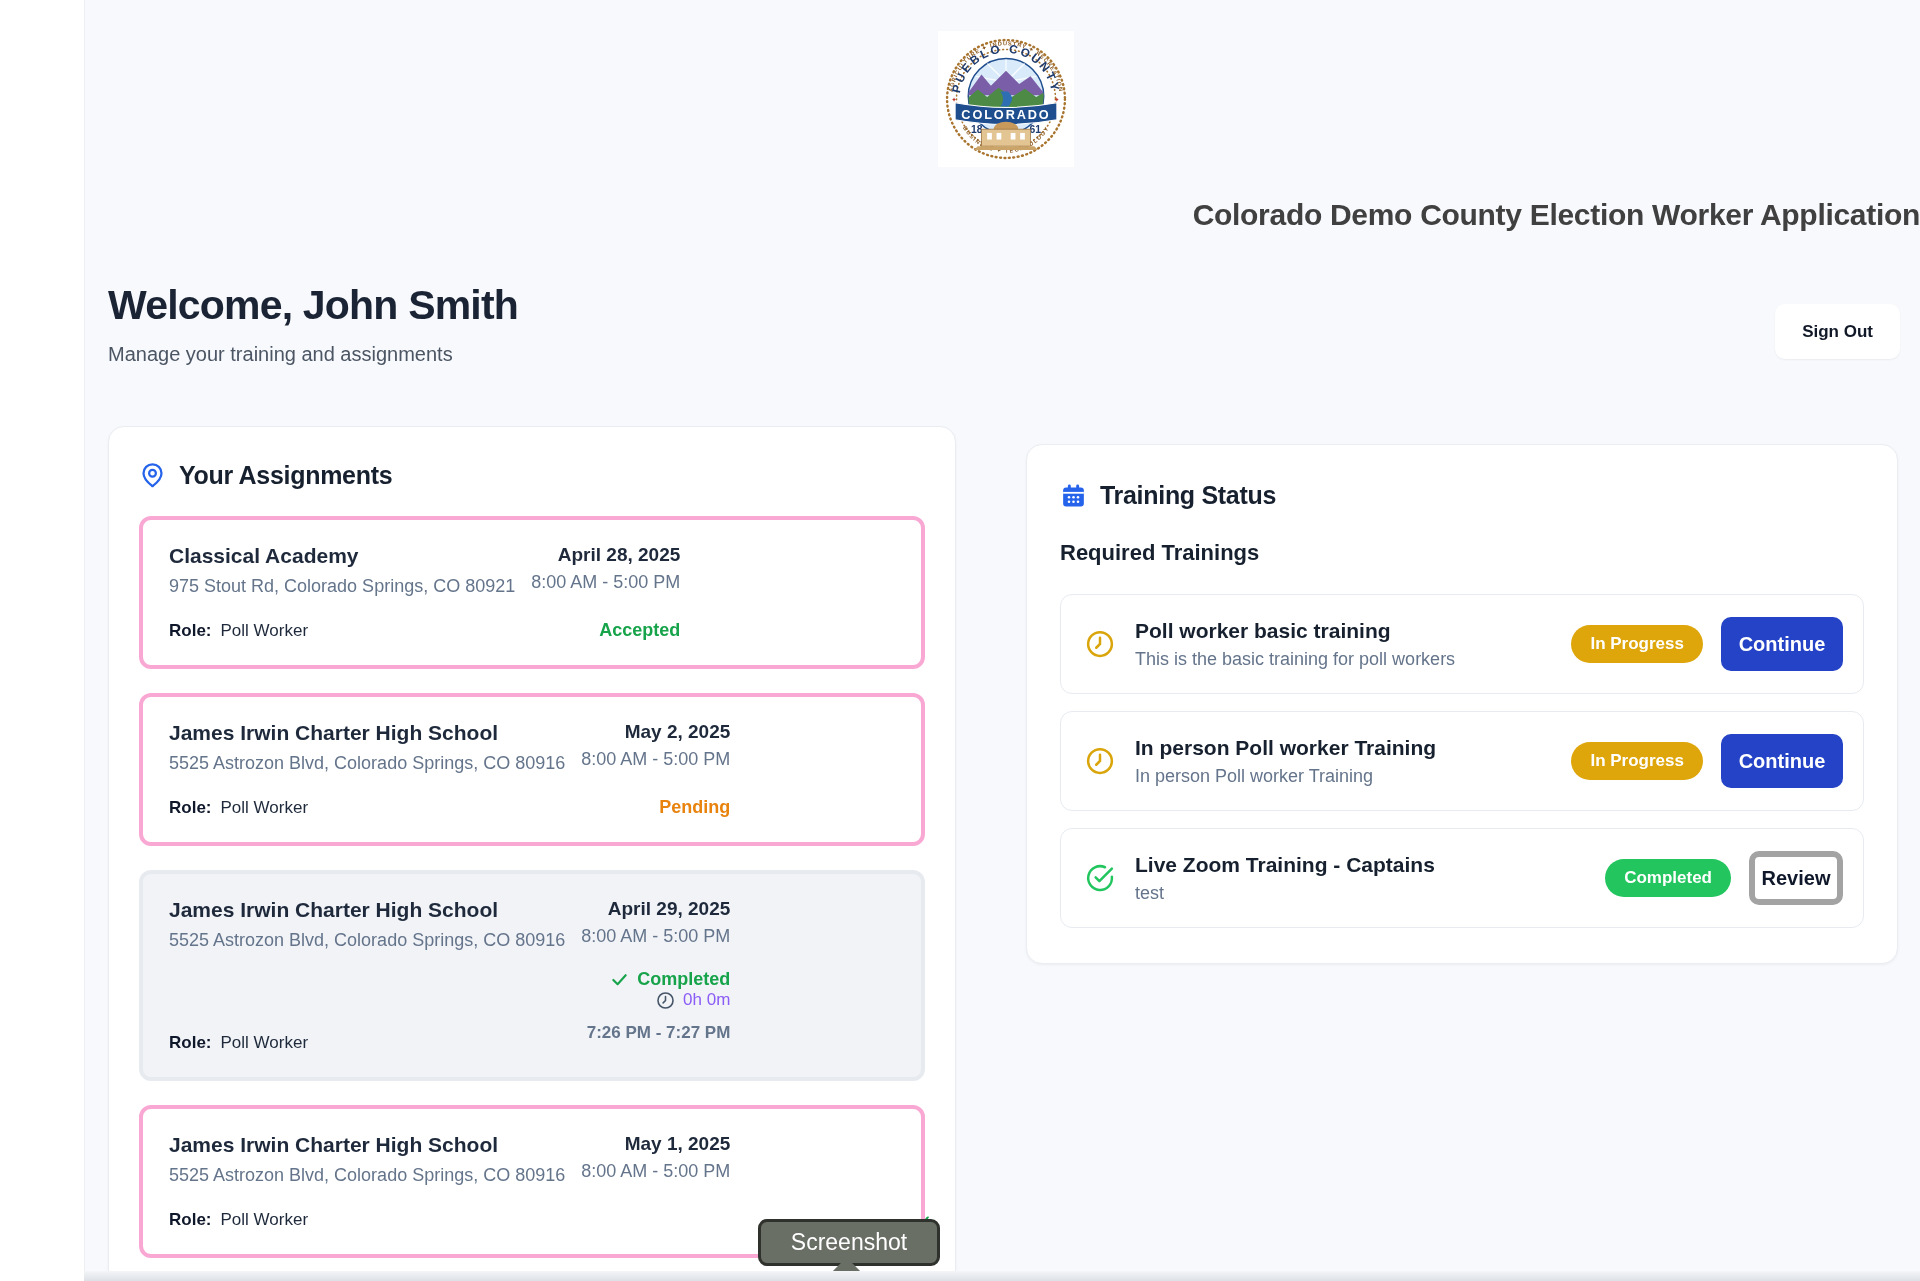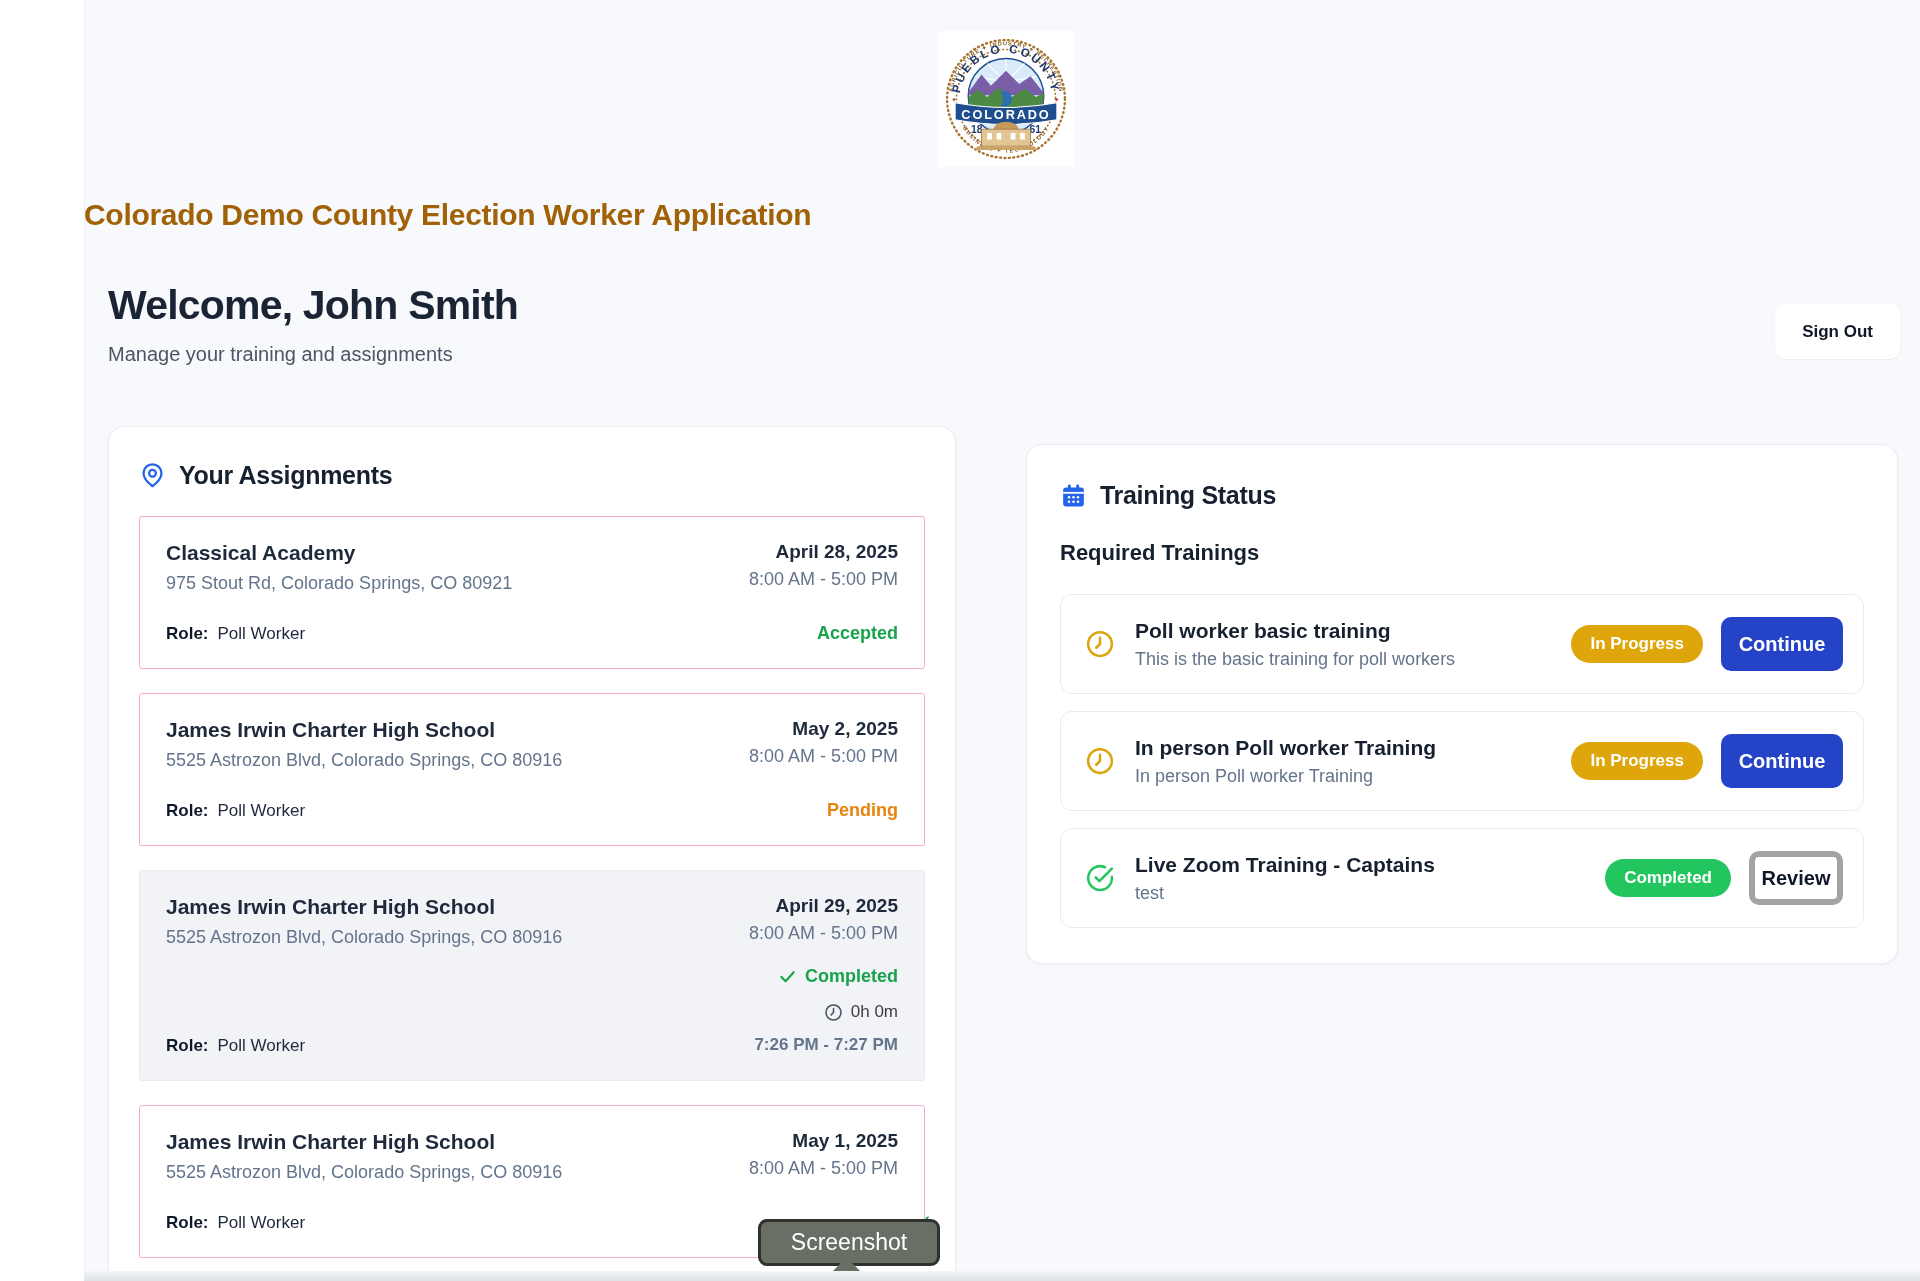--- a/index.html
+++ b/index.html
@@ -17,21 +17,21 @@
     border-left:1px solid #eceff4;
   }
   
   .logo-box {
     position:absolute; left:938px; top:31px; width:136px; height:136px;
     background:#ffffff; display:flex; align-items:center; justify-content:center;
   }
   .logo-box svg { width:132px; height:132px; }
   .app-title {
     position:absolute; left:84px; right:0; top:198px;
-    text-align:left; font-size:30px; font-weight:700; color:#a16207;
+    text-align:right; font-size:30px; font-weight:700; color:#404040;
     letter-spacing:-0.3px;
   }
   .welcome-block { position:absolute; left:108px; top:282px; }
   .welcome-title { font-size:41px; font-weight:700; color:#1b2435; letter-spacing:-0.8px; }
   .welcome-sub { margin-top:14px; font-size:20px; color:#4b5563; }
   .signout-btn {
     position:absolute; right:20px; top:304px; height:55px; padding:0 27px;
     background:#ffffff; border:none; border-radius:10px;
     font-family:inherit; font-size:17px; font-weight:700; color:#111827;
     box-shadow:0 1px 2px rgba(16,24,40,.06); cursor:pointer;
@@ -42,38 +42,38 @@
     border-radius:16px; box-shadow:0 1px 3px rgba(16,24,40,.05);
   }
   .panel-assignments { left:108px; top:426px; width:848px; height:880px; padding:34px 30px; }
   .panel-training { left:1026px; top:444px; width:872px; height:520px; padding:36px 33px; }
   .panel-header { display:flex; align-items:center; gap:13px; }
   .panel-header .hicon { width:27px; height:27px; flex:0 0 auto; }
   .panel-title { font-size:25px; font-weight:700; color:#16202e; letter-spacing:-0.3px; }
   
   .a-list { margin-top:26px; display:flex; flex-direction:column; gap:24px; }
   .a-card {
-    border:1px solid #f9a8d4; border-radius:3px; background:#ffffff;
-    padding:24px 26px; height:153px; display:flex; justify-content:space-between;
+    border:4px solid #f9a8d4; border-radius:12px; background:#ffffff;
+    padding:24px 26px; height:153px; display:flex; justify-content:flex-start;
   }
   .a-card.muted { background:#f1f3f7; border-color:#e7ebf0; height:211px; }
   .a-left { display:flex; flex-direction:column; }
   .a-name { font-size:21px; font-weight:600; color:#1e293b; }
   .a-addr { margin-top:8px; font-size:18px; color:#64748b; }
   .a-role { margin-top:auto; font-size:17px; color:#1e293b; display:flex; gap:9px; }
   .a-role .rl { font-weight:700; color:#0f172a; }
   .a-right { display:flex; flex-direction:column; align-items:flex-end; text-align:right; }
   .a-date { font-size:19px; font-weight:600; color:#1e293b; }
   .a-time { margin-top:6px; font-size:18px; color:#64748b;margin-left:16px; }
   .a-status { margin-top:auto; font-size:18px; font-weight:600; }
   .a-status.accepted { color:#16a34a; }
   .a-status.pending { color:#e8830d; }
   .st-row { display:flex; align-items:center; gap:8px; justify-content:flex-end; }
   .st-completed { margin-top:22px; color:#16a34a; font-size:18px; font-weight:600; }
-  .st-duration { margin-top:15px; color:#404040; font-size:17px; }
+  .st-duration { color:#8b5cf6; font-size:17px; }
   .st-range { margin-top:13px; color:#64748b; font-size:17px;font-weight:bold; }
   .st-row svg { flex:0 0 auto; }
   
   .t-section { margin-top:30px; font-size:22px; font-weight:700; color:#16202e; }
   .t-list { margin-top:28px; display:flex; flex-direction:column; gap:17px; }
   .t-item {
     border:1px solid #e7ebf0; border-radius:12px; background:#ffffff;
     height:100px; padding:0 20px 0 24px; display:flex; align-items:center;
   }
   .t-icon { width:30px; height:30px; flex:0 0 auto; margin-right:20px; }

